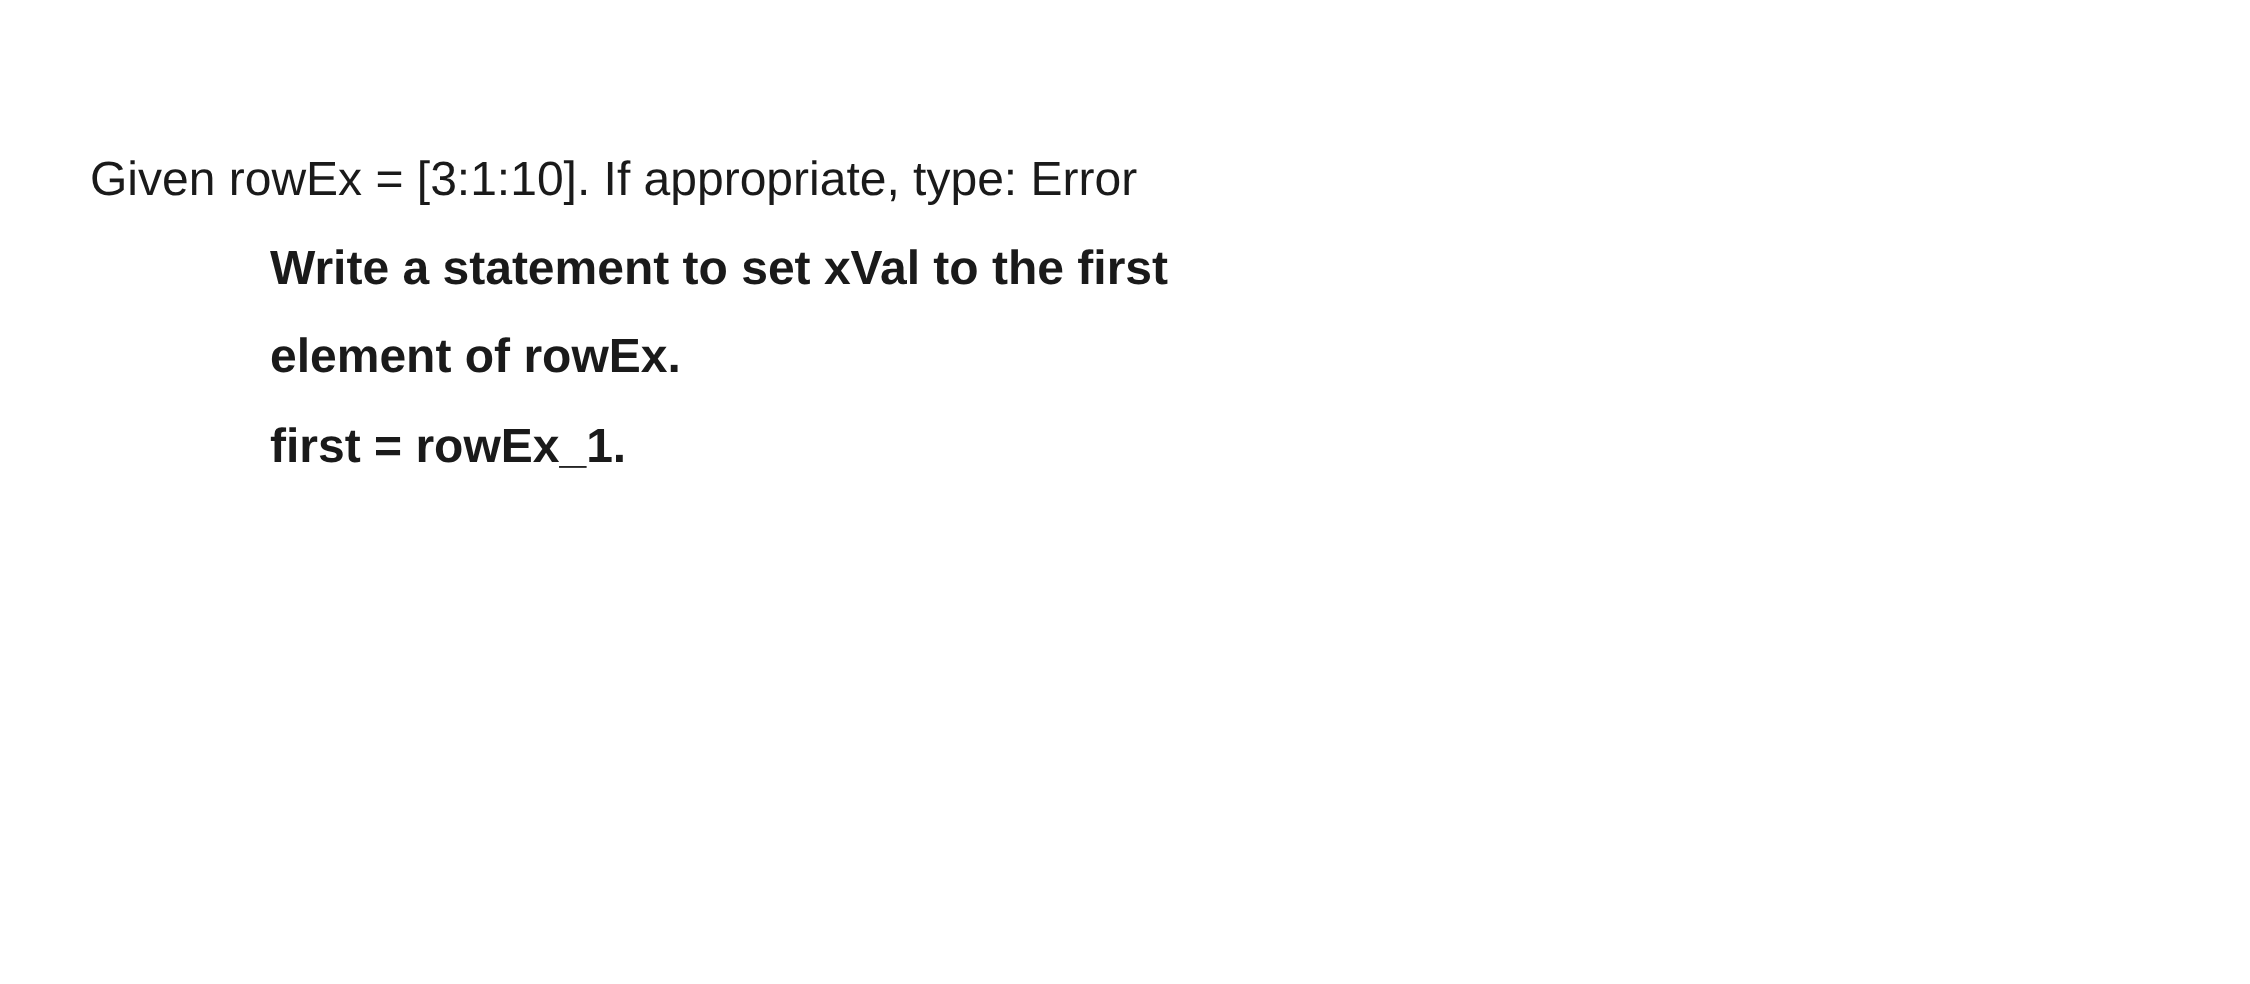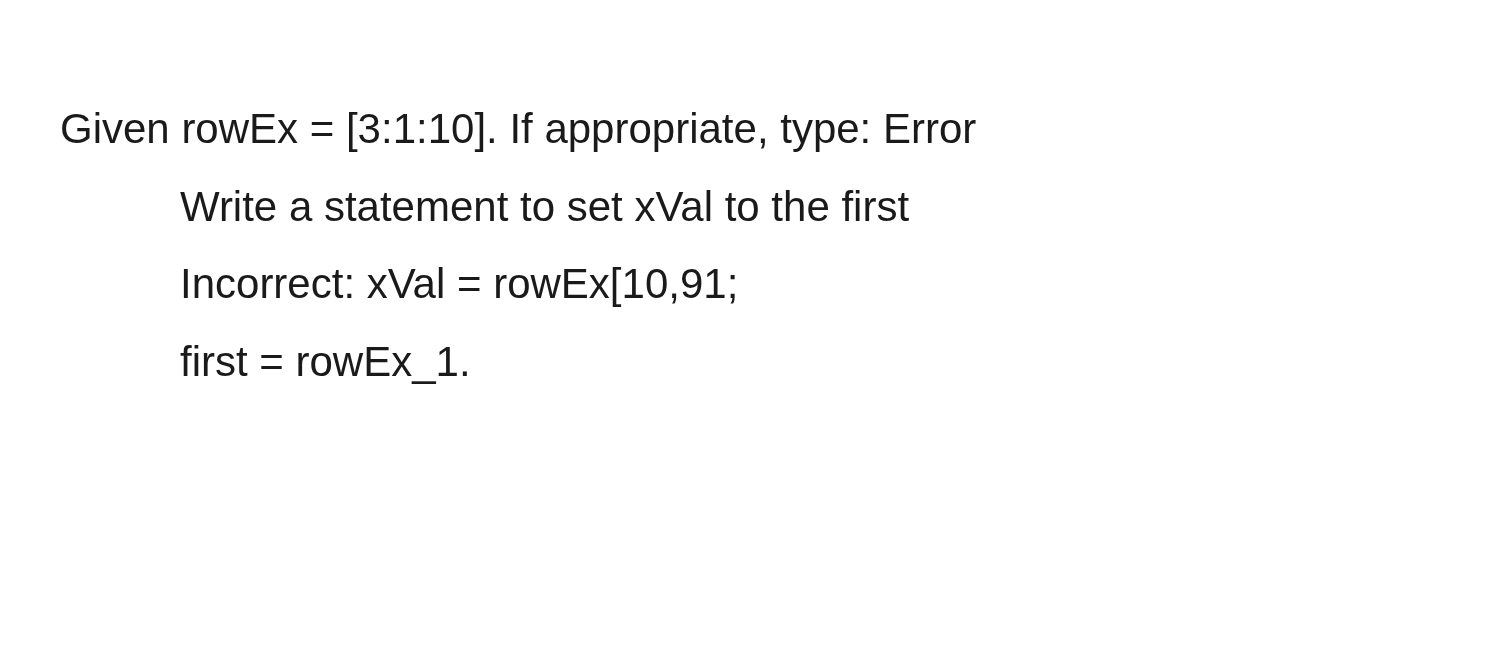--- a/index.html
+++ b/index.html
@@ -9,32 +9,33 @@
     }
     body {
       width: 1500px;
       height: 656px;
       background: #ffffff;
       font-family: -apple-system, BlinkMacSystemFont, "Segoe UI", Helvetica, Arial, sans-serif;
       color: #1a1a1a;
       padding: 90px 60px;
     }
     .content {
-      font-size: 42px;
+      font-size: 32px;
       line-height: 1.85;
       font-weight: 400;
     }
     .first-line {
       margin-bottom: 0;
     }
     .indented-line {
       padding-left: 120px;
+      font-weight: bold;
     }
   </style>
 </head>
 <body>
 
 <div class="content">
   <div class="first-line">Given rowEx = [3:1:10]. If appropriate, type: Error</div>
   <div class="indented-line">Write a statement to set xVal to the first</div>
-  <div class="indented-line">Incorrect: xVal = rowEx[10,91;</div>
+  <div class="indented-line">element of rowEx.</div>
   <div class="indented-line">first = rowEx_1.</div>
 </div>
 
 </body></html>

